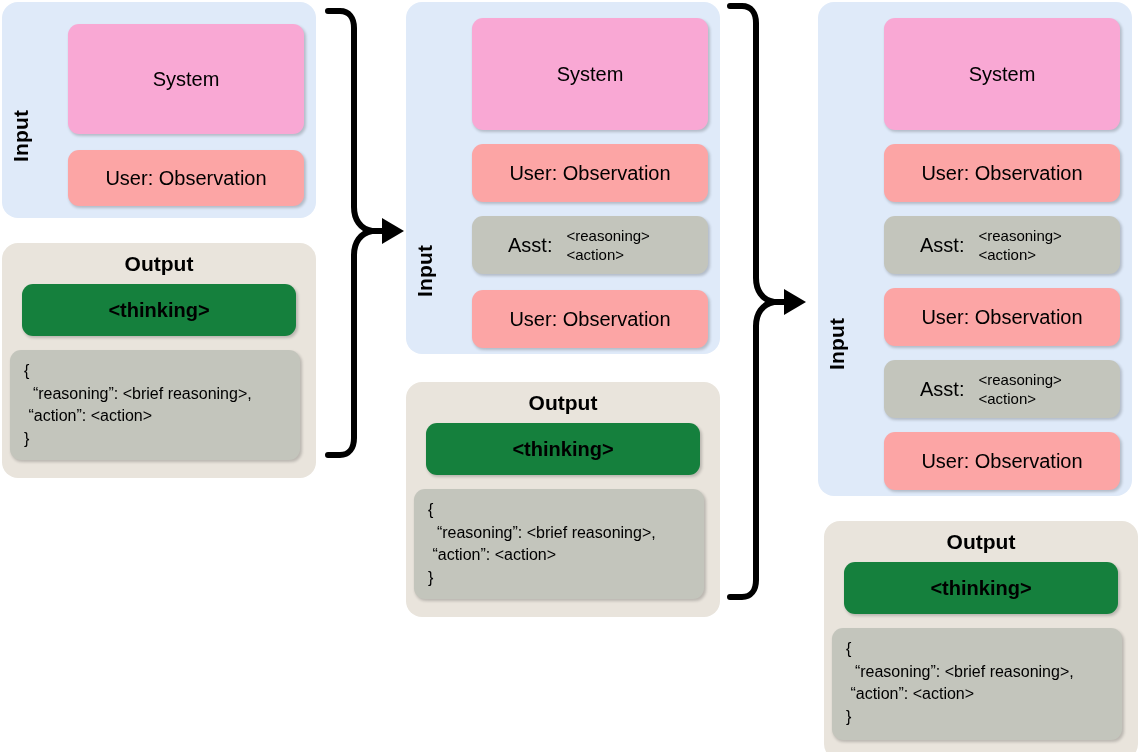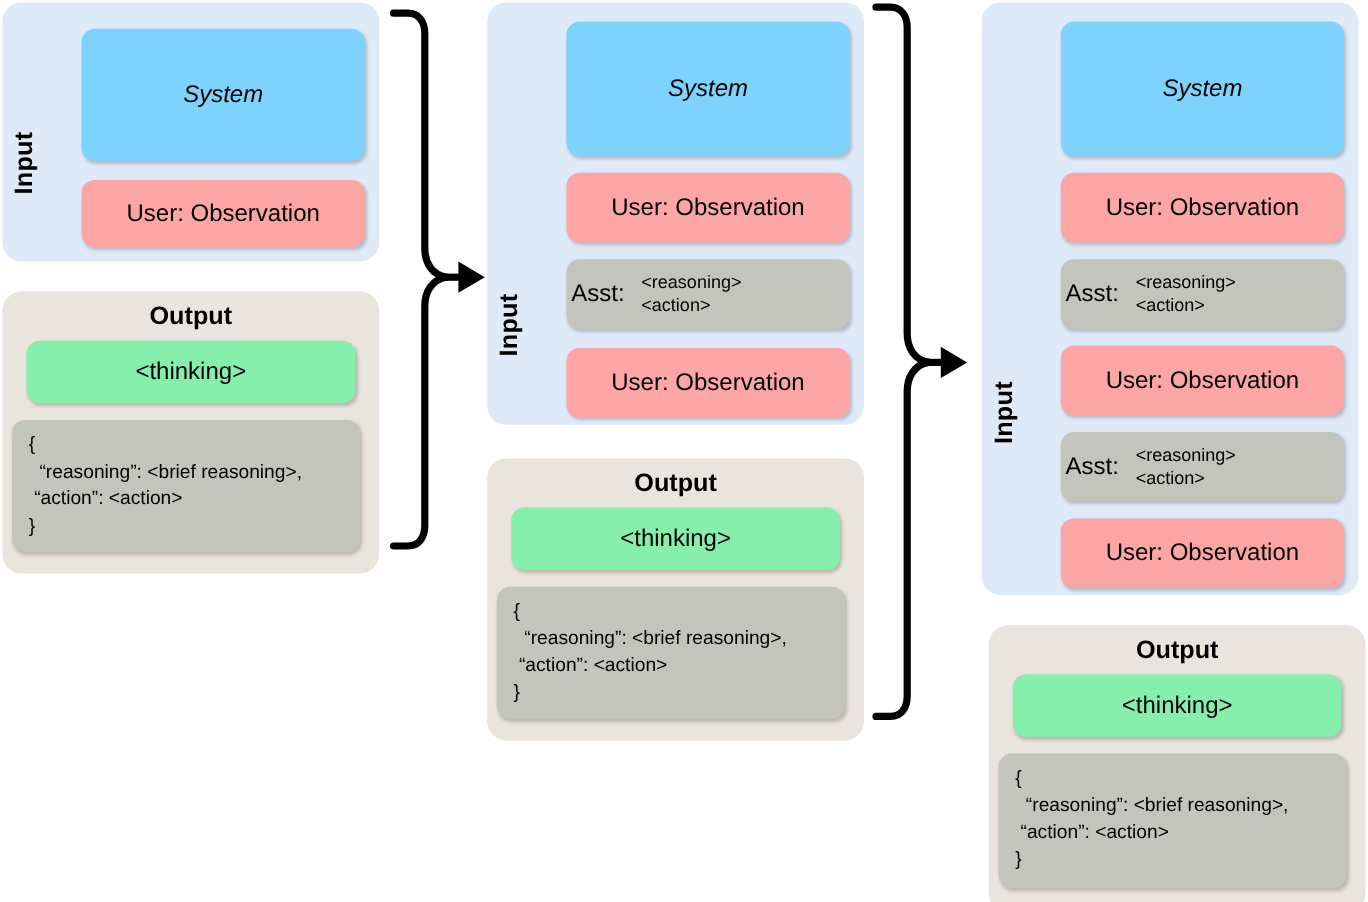--- a/index.html
+++ b/index.html
@@ -66,29 +66,29 @@
     border-radius: 11px;
     box-sizing: border-box;
     display: flex;
     align-items: center;
     justify-content: center;
     box-shadow: 1.5px 2px 3px rgba(0,0,0,0.20);
     font-size: 20px;
     line-height: 1.15;
     color: #000;
   }
-  .box.sys       { background: #7dd3fc; font-style: italic; }
+  .box.sys       { background: #f9a8d4; }
   .box.user      { background: #fca5a5; }
   .box.asst      { background: #c3c5bc; }
-  .box.thinking  { background: #86efac; }
+  .box.thinking  { background: #15803d; font-weight: bold; }
   .box.json      { background: #c3c5bc; }
 
   .box.asst {
     justify-content: flex-start;
-    padding-left: 4px;
+    padding-left: 36px;
   }
   .asst-role {
     font-size: 20px;
     white-space: nowrap;
   }
   .asst-body {
     margin-left: 14px;
     font-size: 15px;
     line-height: 1.28;
     white-space: nowrap;

